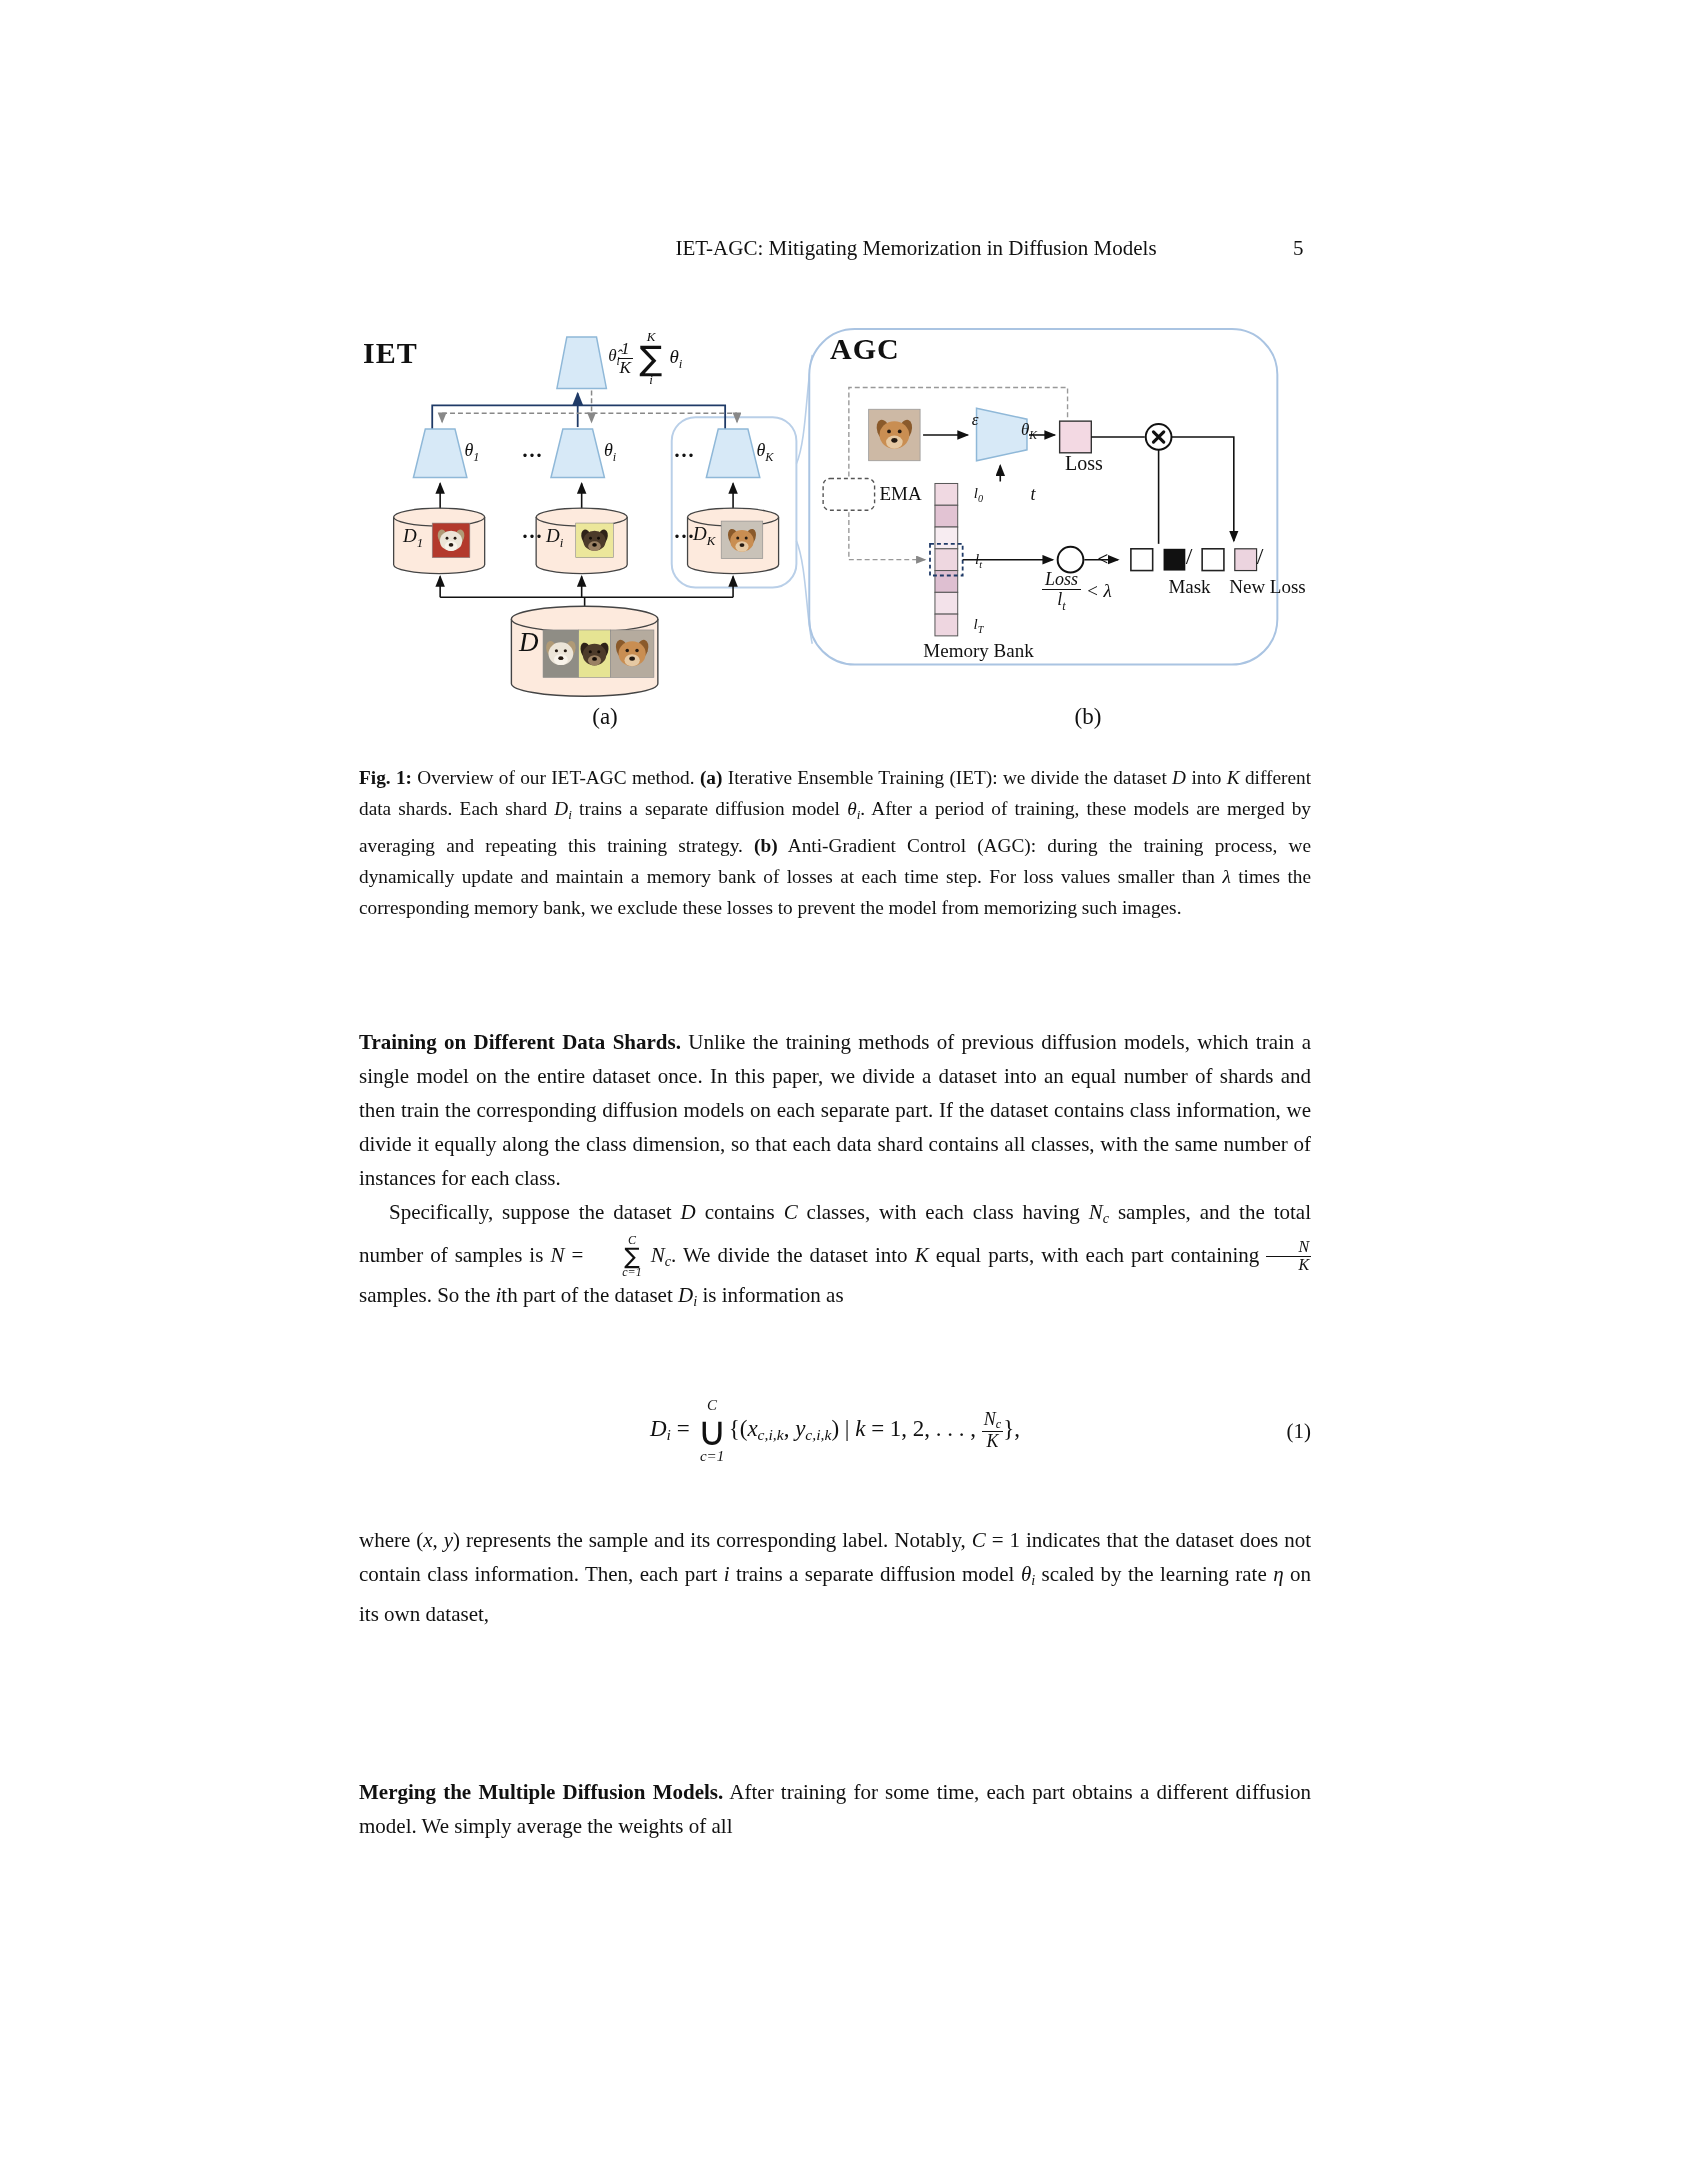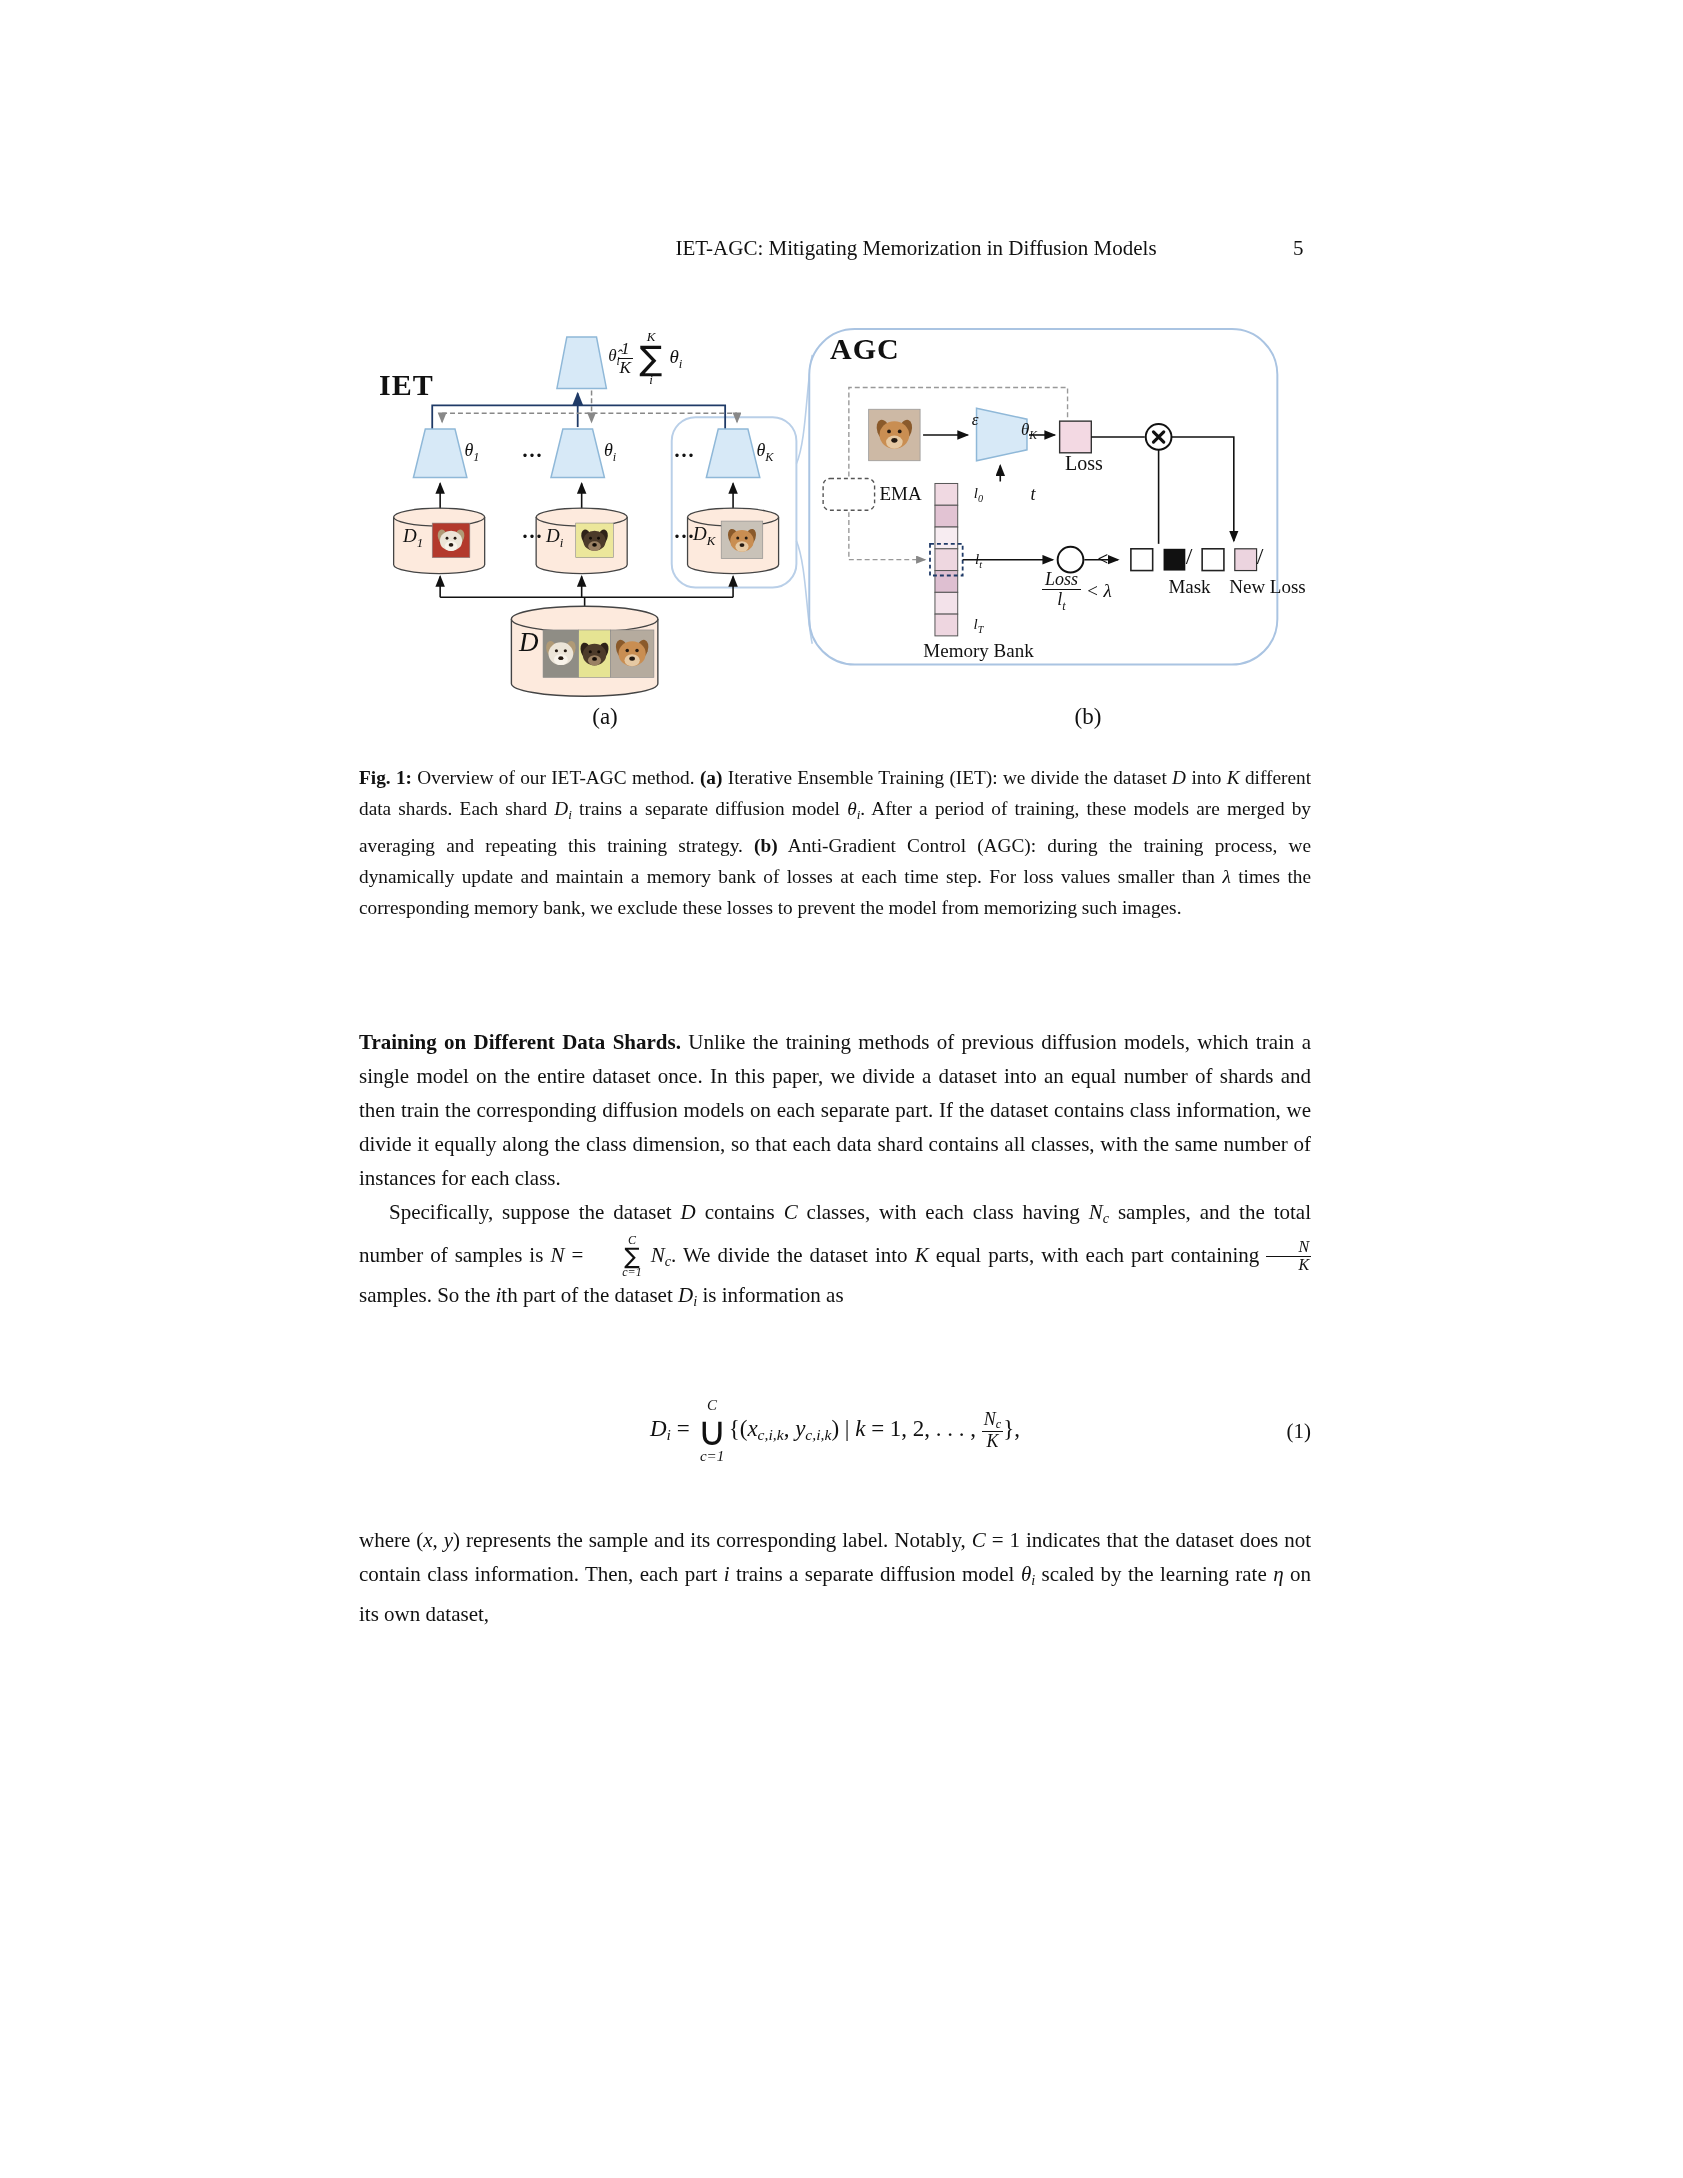--- a/index.html
+++ b/index.html
@@ -210,21 +210,21 @@
           <rect x="813" y="236" width="22" height="22" fill="#111"></rect>
         </g>
 
         <g>
           <rect x="852" y="236" width="22" height="22" fill="#fff" stroke="#222" stroke-width="1.6"></rect>
           <rect x="885" y="236" width="22" height="22" stroke="#333" stroke-width="1.2" fill="#ecd4df"></rect>
         </g>
       </g>
     </svg>
 
-    <div class="flabel ftitle" style="left:20px;top:22px;margin-top:32px;">IET</div>
+    <div class="flabel ftitle" style="left:4px;top:22px;">IET</div>
 
     <div class="flabel math c" style="left:203px;top:32px;width:40px;font-size:17px;">
       <span>θ̂</span><sub>i</sub>
     </div>
 
     <div class="flabel frow" style="left:259px;top:16px;">
       <span class="vfrac math" style="font-size:17px;">
         <span class="num">1</span>
         <span>K</span>
       </span>
@@ -325,15 +325,18 @@
           <span class="fr-den"><span class="i">K</span></span>
         </span><span>},</span></span>
     <span class="eqnum">(1)</span>
   </div>
 
   <div class="bodyblock" style="top:1523px;">
     <p><span>where (</span><span class="i">x</span><span>, </span><span class="i">y</span><span>) represents the sample and its corresponding label. Notably, </span><span class="i">C</span><span> = 1 indicates that the dataset does not contain class information. Then, each part </span><span class="i">i</span><span> trains a separate diffusion model </span><span class="i">θ</span><span class="i sub">i</span><span> scaled by the learning rate </span><span class="i">η</span><span> on its own dataset,</span></p>
   </div>
 
 
+  <div class="bodyblock" style="top:1775px;">
+    <p><span class="b">Merging the Multiple Diffusion Models.</span><span> After training for some time, each part obtains a different diffusion model. We simply average the weights of all</span></p>
+  </div>
 
 </div>
 
 
 </body></html>

